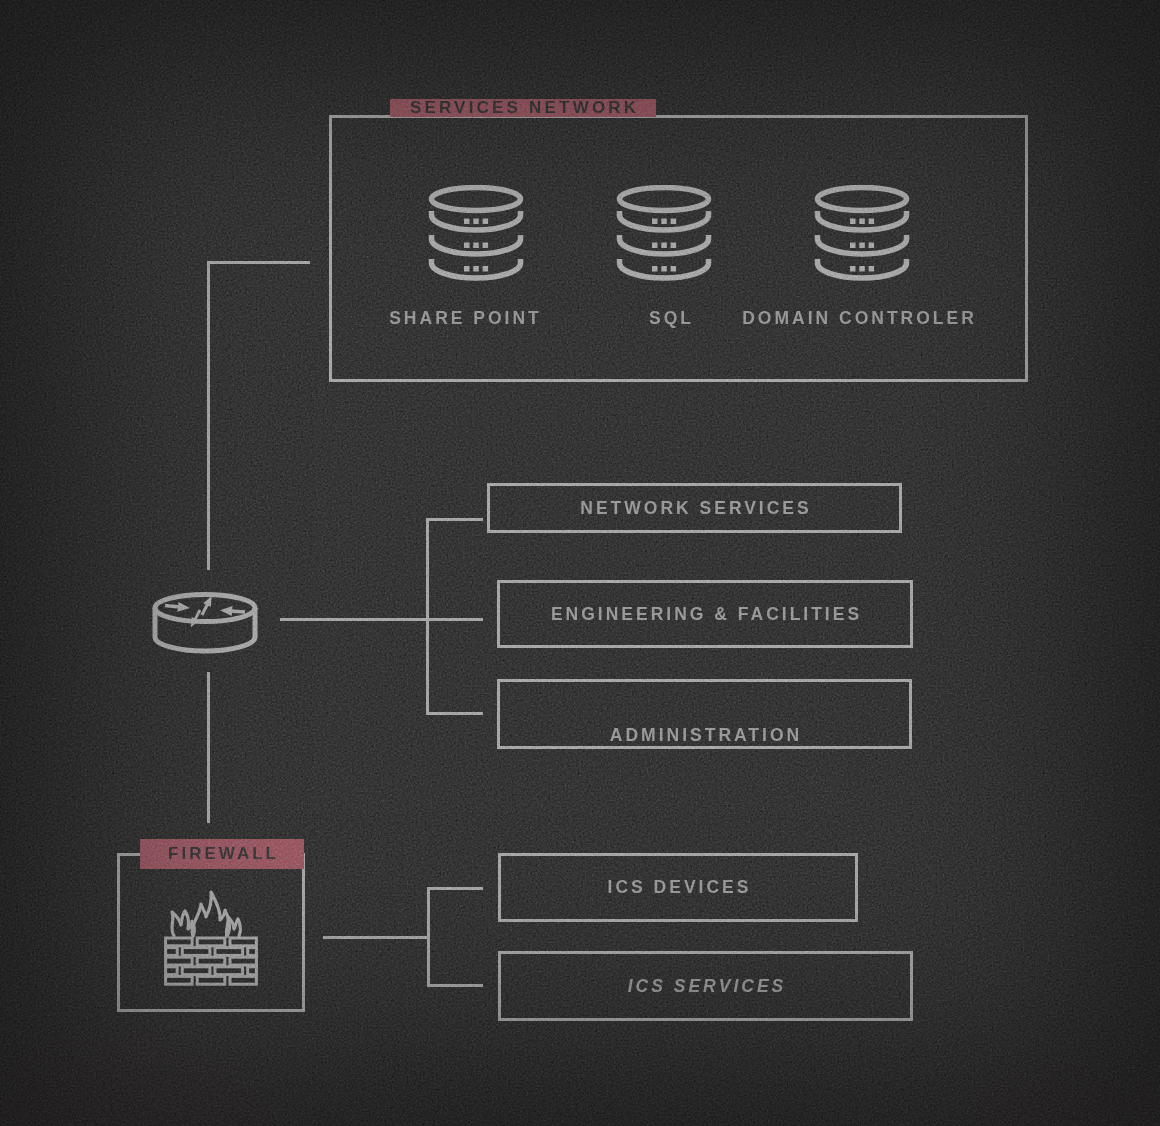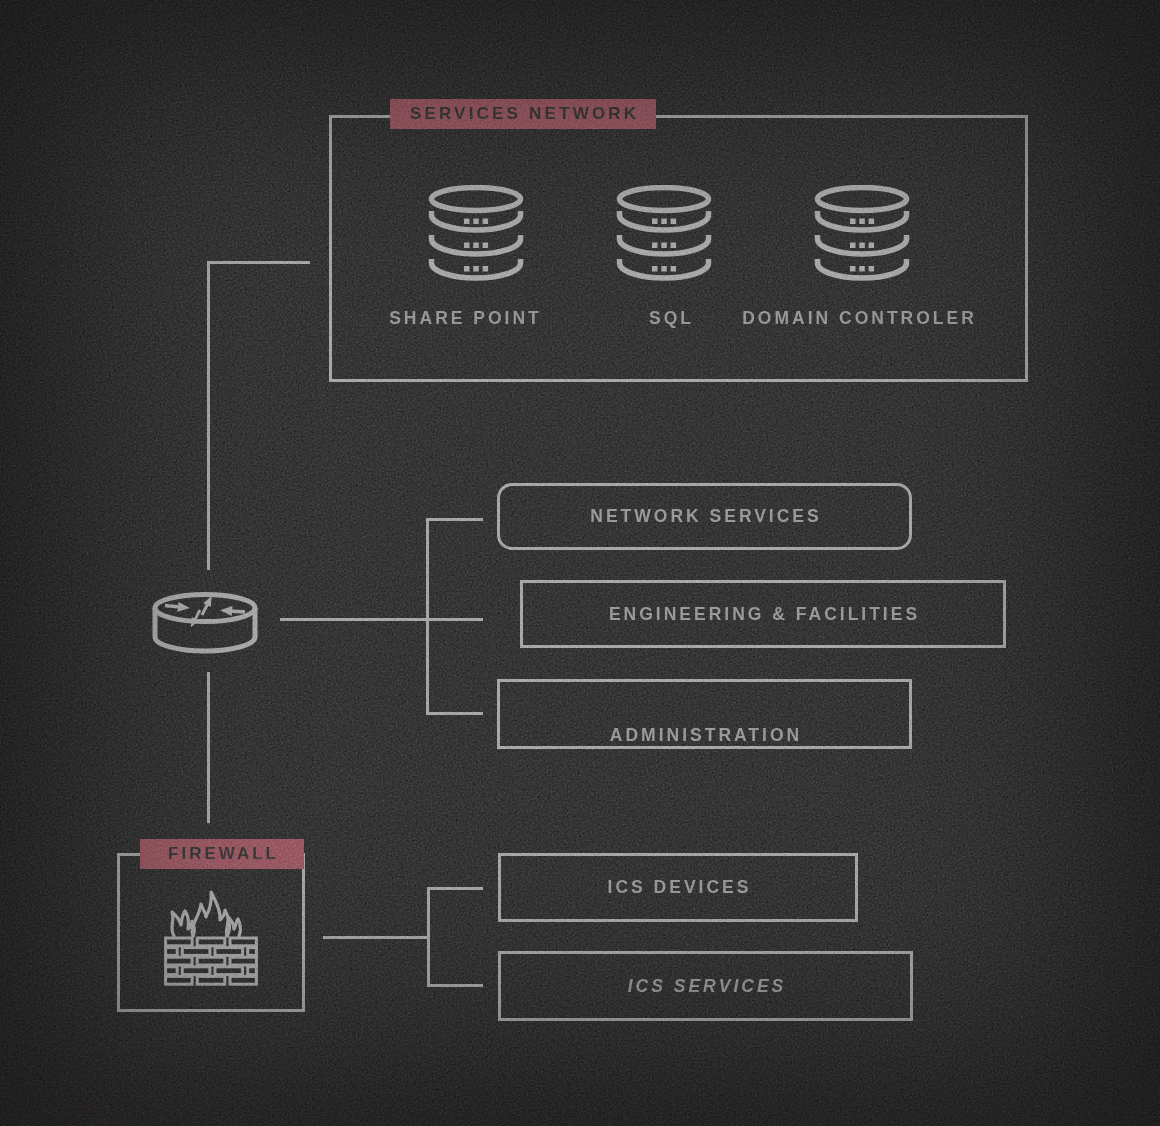--- a/index.html
+++ b/index.html
@@ -45,34 +45,34 @@
     position:absolute;z-index:6;
     color:#afafaf;
     font-size:17.5px;font-weight:700;
     letter-spacing:3px;text-indent:3px;
     text-align:center;white-space:nowrap;
   }
   .line{position:absolute;background:#c7c7c7;z-index:3;}
 
   
   .services-box{left:329px;top:115px;width:699px;height:267px;}
-  .services-banner{left:390px;top:99px;width:266px;height:30px;}
+  .services-banner{left:390px;top:99px;width:266px;height:18px;}
   .srv1{left:428px;top:185px;width:96px;height:96px;}
   .srv2{left:616px;top:185px;width:96px;height:96px;}
   .srv3{left:814px;top:185px;width:96px;height:96px;}
   .srv1-lbl{left:304px;top:308px;width:320px;}
   .srv2-lbl{left:488px;top:308px;width:320px;margin-left:22px;}
   .srv3-lbl{left:698px;top:308px;width:320px;}
 
   
   .router{position:absolute;left:152px;top:592px;width:106px;height:62px;z-index:6;color:#cdcdcd;}
 
   
-  .zone-ns {left:497px;top:483px;width:415px;height:67px;border-radius:15px;}
-  .zone-ef {left:497px;top:580px;width:486px;height:68px;margin-left:23px;}
+  .zone-ns {left:487px;top:483px;width:415px;height:50px;}
+  .zone-ef {left:497px;top:580px;width:416px;height:68px;}
   .zone-ad {left:497px;top:679px;width:415px;height:70px;align-items:flex-end;}
 
   
   .firewall-box{left:117px;top:853px;width:188px;height:159px;}
   .firewall-banner{left:140px;top:839px;width:164px;height:30px;letter-spacing:3px;text-indent:3px;}
   .firewall-icon{position:absolute;left:164px;top:890px;width:94px;height:96px;z-index:6;color:#cdcdcd;}
 
   
   .zone-icsd{left:498px;top:853px;width:360px;height:69px;}
   .zone-icss{left:498px;top:951px;width:415px;height:70px;font-style:italic;}

